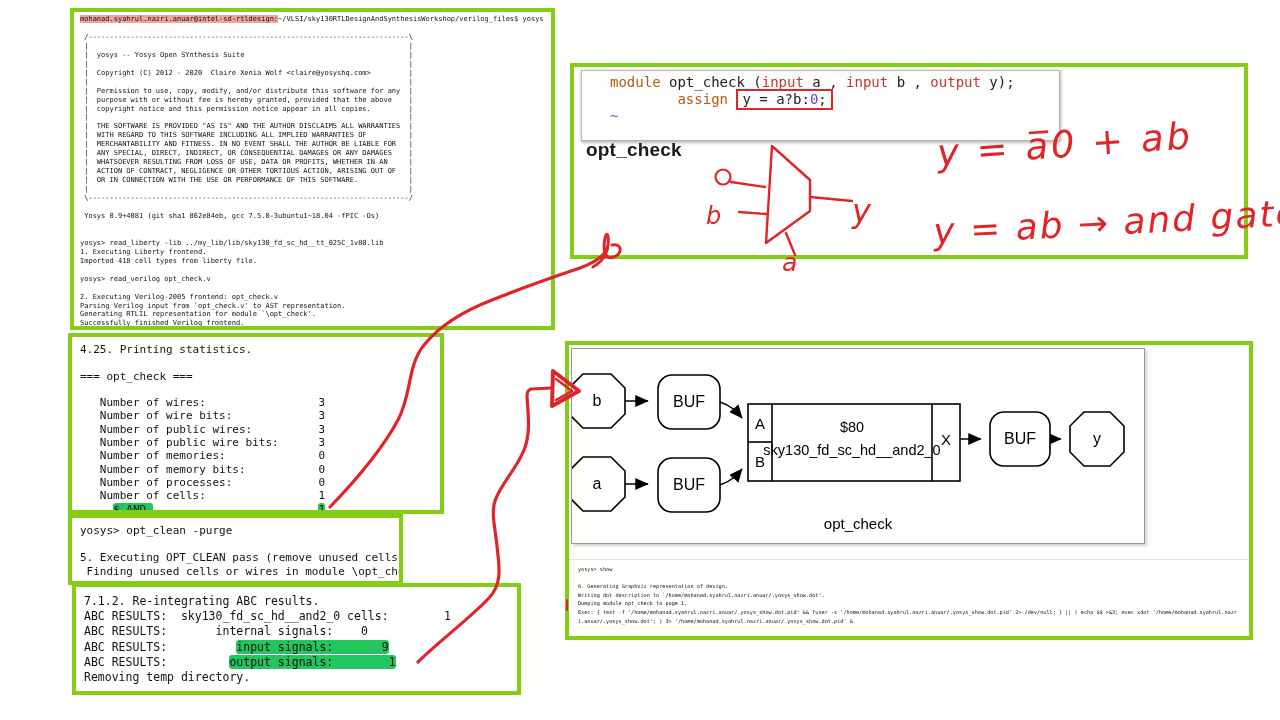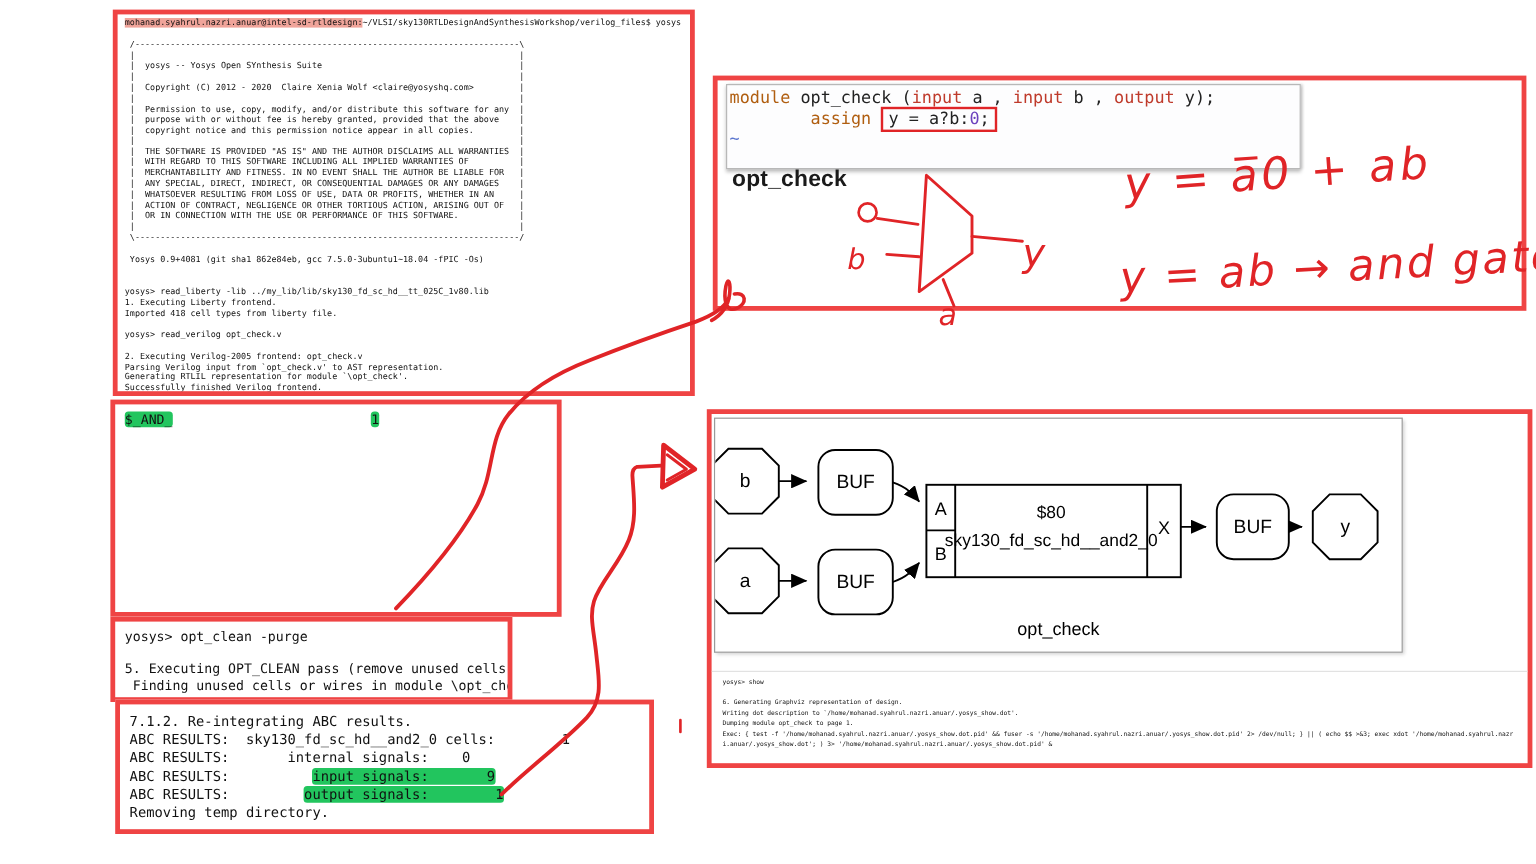--- a/index.html
+++ b/index.html
@@ -1,38 +1,38 @@
 <!DOCTYPE html>
 <html><head>
 <meta charset="utf-8">
 <style>
   html,body{margin:0;padding:0;background:#ffffff;}
   #canvas{position:relative;width:1280px;height:720px;background:#ffffff;overflow:hidden;
           font-family:"DejaVu Sans Mono",monospace;}
-  .blackbox{position:absolute;background:#ffffff;border:4px solid #ef4444;box-sizing:border-box;overflow:hidden;margin-left:24px;}
+  .blackbox{position:absolute;background:#ffffff;border:4px solid #84cc16;box-sizing:border-box;overflow:hidden;}
   pre.term{margin:0;white-space:pre;color:#111;}
   
   #term-main{left:70px;top:8px;width:485px;height:322px;}
   #term-main pre{font-size:7px;line-height:8.95px;padding:3px 0 0 6px;}
   .hl-s{background:#f0a49a;}
   
   #stats-box{left:68px;top:333px;width:376px;height:181px;}
   #stats-box pre{font-size:11px;line-height:13.3px;padding:6px 0 0 8px;}
   .hl-y{background:#22c55e;border-radius:3px;text-align:right;}
   
   #clean-box{left:68px;top:514px;width:335px;height:71px;}
   #clean-box pre{font-size:11px;line-height:13.5px;padding:6px 0 0 8px;}
   
   #abc-box{left:72px;top:583px;width:449px;height:112px;}
   #abc-box pre{font-size:11.5px;line-height:15.2px;padding:7px 0 0 8px;}
   
   #code-box{left:570px;top:63px;width:678px;height:196px;}
   #code-panel{position:absolute;left:7px;top:3px;width:479px;height:71px;background:#fdfdfe;
               border:1px solid #b8b8b8;box-shadow:0 2px 3px rgba(0,0,0,.25),2px 0 2px rgba(0,0,0,.12);
-              font-size:14px;line-height:17px;padding:3px 0 0 2px;box-sizing:border-box;}
+              font-size:14px;line-height:17px;padding:3px 0 0 28px;box-sizing:border-box;}
   .code-line{white-space:pre;color:#222;}
   .kw-o{color:#b05e10;}
   .kw-r{color:#bf3a2b;}
   .num-p{color:#6b40bd;}
   .tilde{color:#5b76cf;}
   .redbox{display:inline-block;border:2px solid #e02427;padding:0 4px;margin:-2px 0;}
   #module-label{position:absolute;left:12px;top:72px;font-family:"Liberation Sans",sans-serif;
                 font-size:19px;font-weight:600;color:#1a1a1a;letter-spacing:.2px;}
   
   #schem-box{left:565px;top:341px;width:688px;height:299px;}
@@ -84,21 +84,33 @@
 
 yosys&gt; read_verilog opt_check.v
 
 2. Executing Verilog-2005 frontend: opt_check.v
 Parsing Verilog input from `opt_check.v' to AST representation.
 Generating RTLIL representation for module `\opt_check'.
 Successfully finished Verilog frontend.</span></pre>
   </div>
 
   <div id="stats-box" class="blackbox">
-    <pre class="term"><span class="hl-y">$_AND_</span><span>                         </span><span class="hl-y">1</span></pre>
+    <pre class="term"><span>4.25. Printing statistics.
+
+=== opt_check ===
+
+   Number of wires:                 3
+   Number of wire bits:             3
+   Number of public wires:          3
+   Number of public wire bits:      3
+   Number of memories:              0
+   Number of memory bits:           0
+   Number of processes:             0
+   Number of cells:                 1
+     </span><span class="hl-y">$_AND_</span><span>                         </span><span class="hl-y">1</span></pre>
   </div>
 
   <div id="clean-box" class="blackbox">
     <pre class="term">yosys&gt; opt_clean -purge
 
 5. Executing OPT_CLEAN pass (remove unused cells and wires).
  Finding unused cells or wires in module \opt_check..</pre>
   </div>
 
   <div id="abc-box" class="blackbox">

